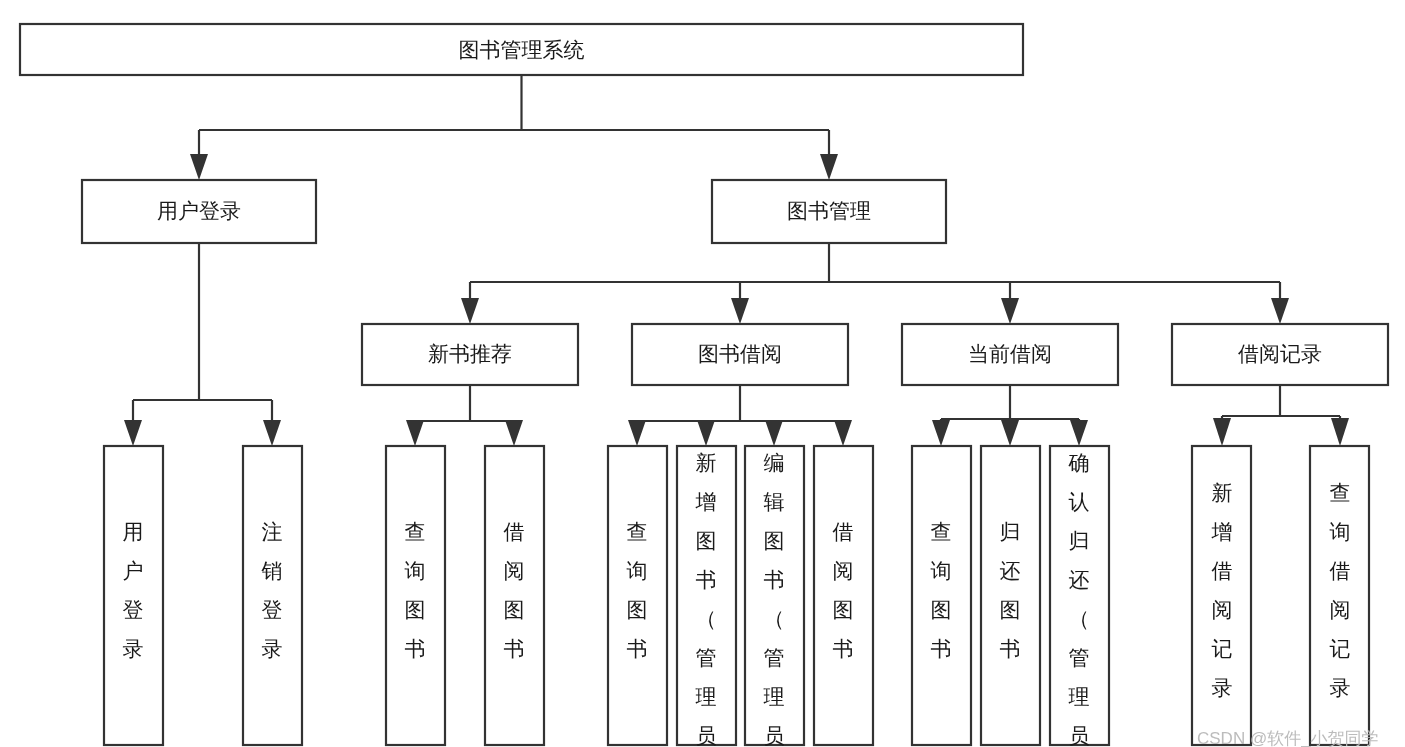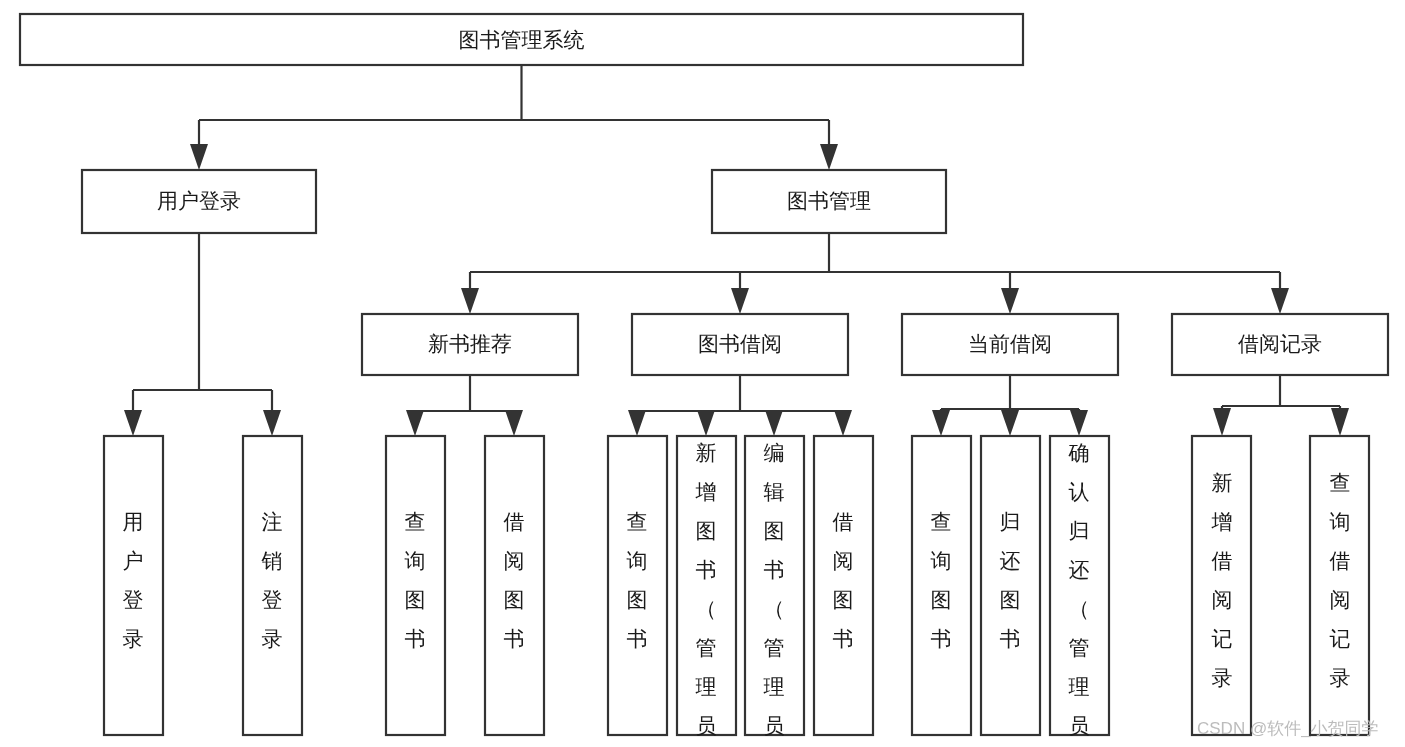--- a/index.html
+++ b/index.html
@@ -9,21 +9,21 @@
   }
   body {
     width: 1405px;
     height: 747px;
     font-family: "Liberation Sans", "DejaVu Sans", sans-serif;
     overflow: hidden;
     position: relative;
   }
   #diagram-root {
     position: absolute;
-    left: 0; top: 0;
+    left: 0; top: 10px;
     width: 1405px;
     height: 614px;
   }
   svg { display: block; }
   .node-box {
     fill: #ffffff;
     stroke: #333333;
     stroke-width: 2.2;
   }
   .node-label {

